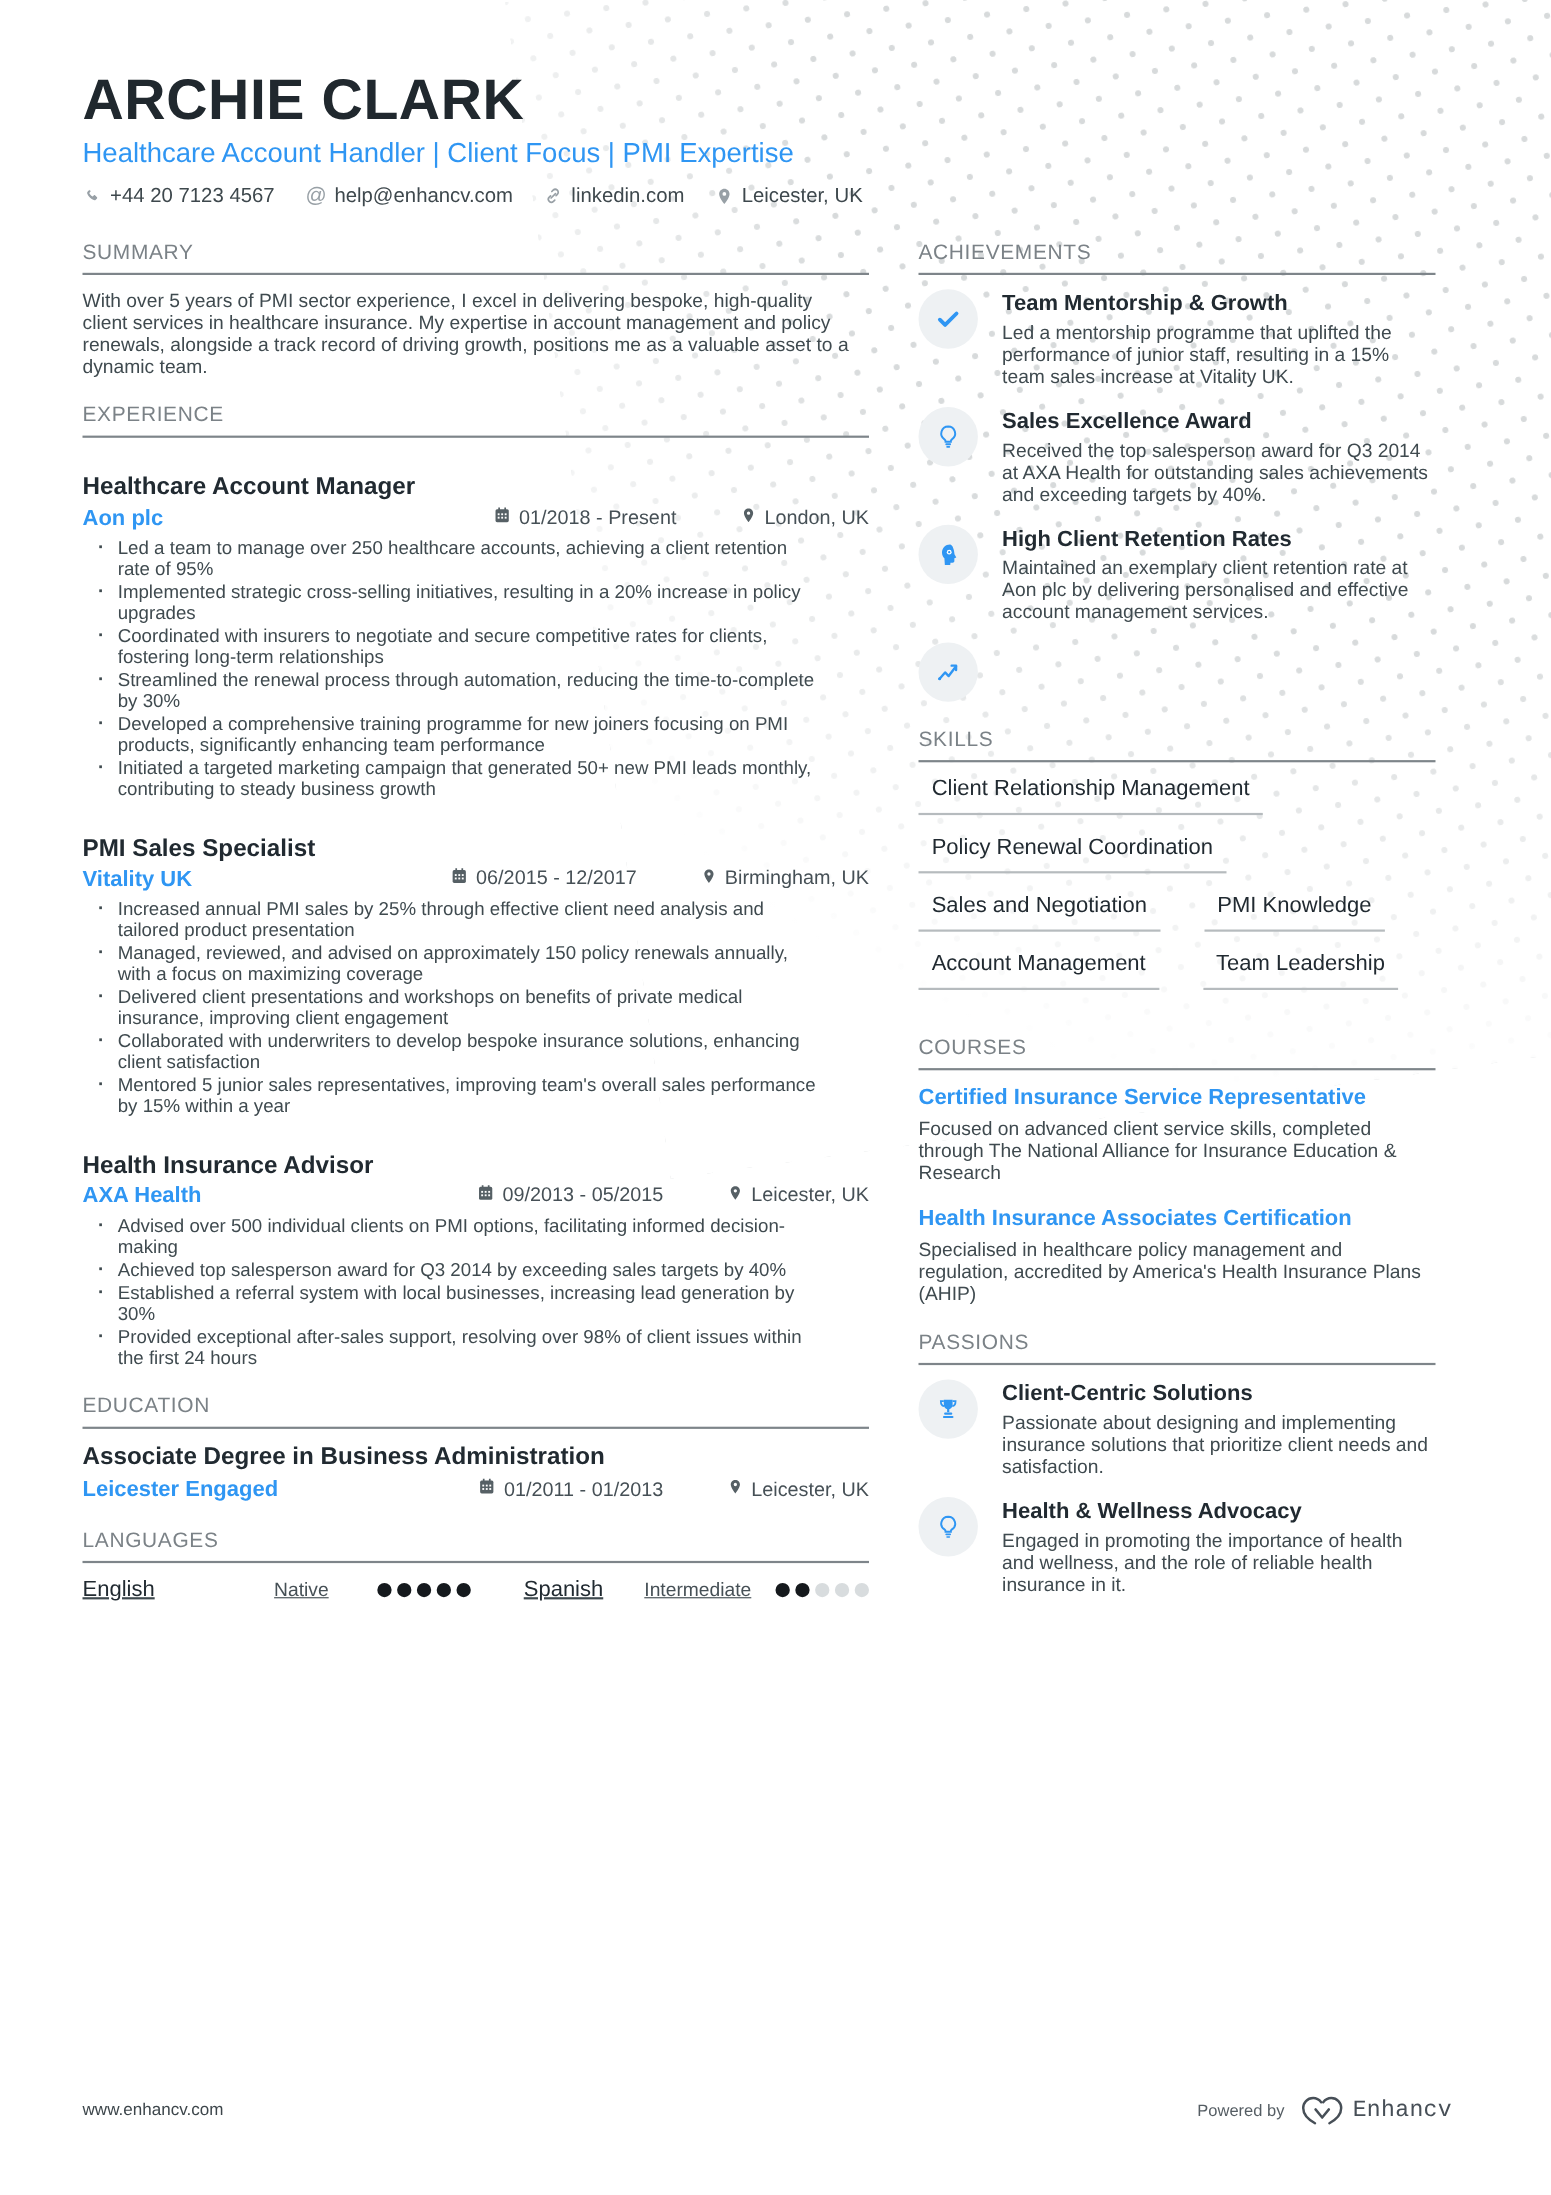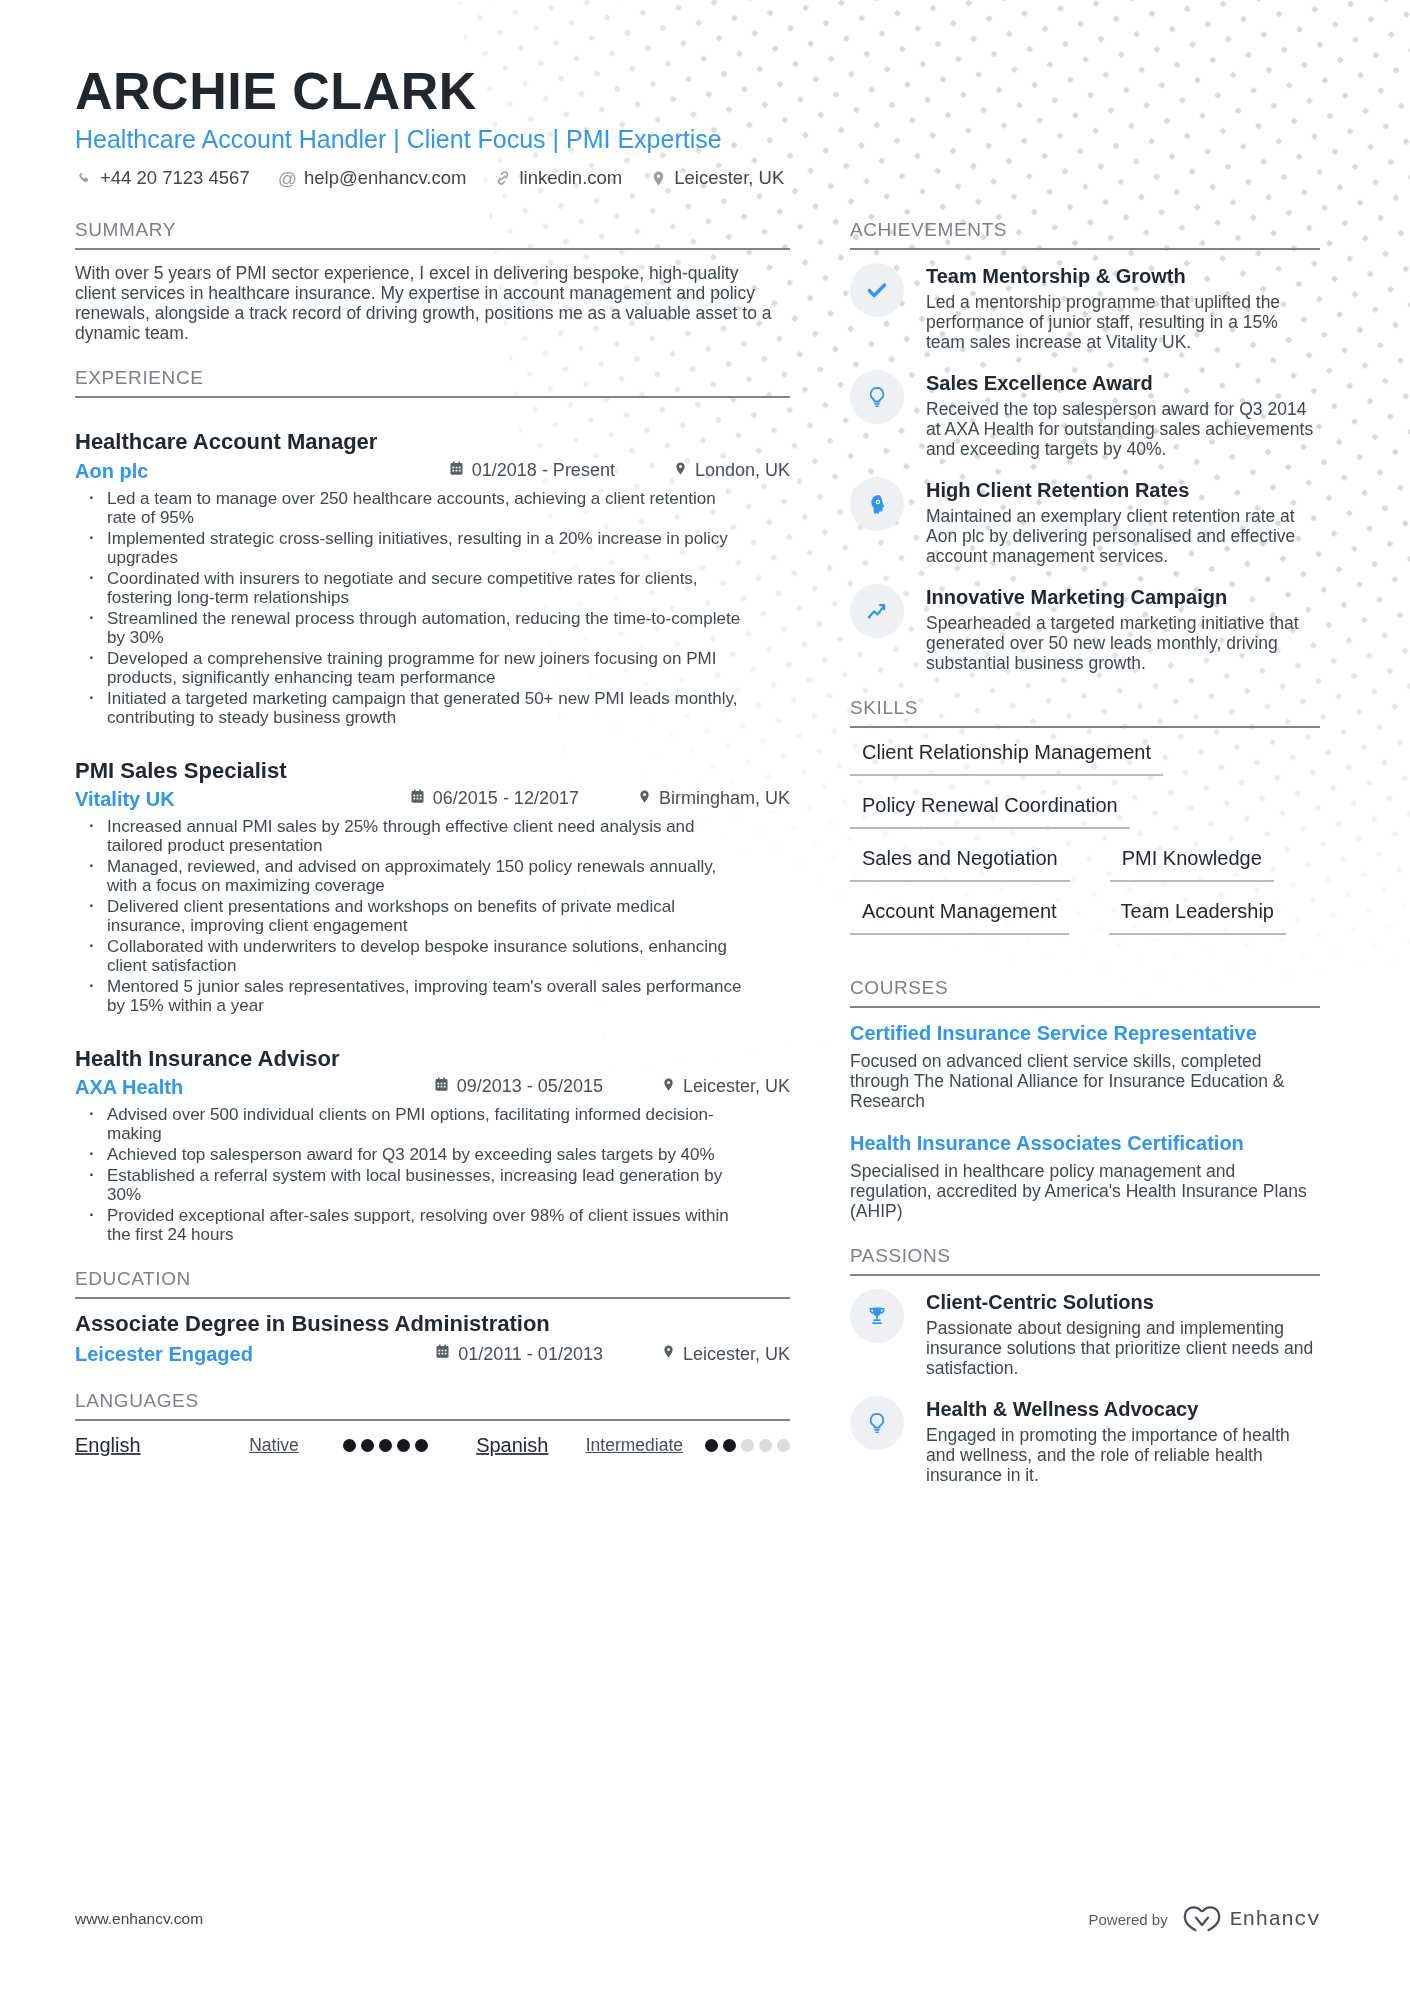--- a/index.html
+++ b/index.html
@@ -25,21 +25,21 @@
 
   
   .name{font-size:52px;font-weight:700;color:#20282e;letter-spacing:.5px;margin:0 0 6px 0;line-height:1.05;}
   .headline{font-size:25px;color:#2f96f3;margin:0 0 14px 0;line-height:1.15;}
   .contact-row{display:flex;align-items:center;gap:28px;font-size:18.5px;color:#3e484d;}
   .c-item{display:inline-flex;align-items:center;gap:7px;}
   .c-item svg{display:block;}
   .at-glyph{font-size:19px;color:#98a0a6;line-height:1;}
 
   
-  .cols{display:flex;gap:60px;margin-top:30px;}
+  .cols{display:flex;gap:45px;margin-top:30px;}
   .col-left{width:715px;flex:0 0 715px;}
   .col-right{width:470px;flex:0 0 470px;}
 
   .sec-head{
     font-size:19px;color:#7b8287;letter-spacing:.6px;font-weight:400;
     padding-bottom:7px;border-bottom:2px solid #7e858a;margin:0 0 13px 0;
   }
   section{margin-bottom:24px;}
 
   .summary-text{font-size:17.5px;line-height:20px;color:#3f4a4f;margin:0;max-width:700px;}
@@ -345,24 +345,20 @@
         <div class="ach-item">
           <span class="ach-icon">
             <svg width="26" height="26" viewBox="0 0 24 24">
                 <g fill="none" stroke="#2f96f3" stroke-width="2" stroke-linecap="round" stroke-linejoin="round">
                   <path d="M4.8 17.6l4.6-5.3 3 3 6.2-8.2"></path>
                   <path d="M14.9 6.6h3.7v3.7"></path>
                 </g>
                 <circle cx="4.8" cy="17.6" r="1.3" fill="#2f96f3"></circle>
               </svg>
           </span>
-          <div>
-            <h3 class="ach-title">Innovative Marketing Campaign</h3>
-            <p class="ach-text">Spearheaded a targeted marketing initiative that generated over 50 new leads monthly, driving substantial business growth.</p>
-          </div>
         </div>
       </section>
 
       <section>
         <h2 class="sec-head">SKILLS</h2>
         <div class="skills-wrap">
           <span class="skill-pill">Client Relationship Management</span>
           <span class="skill-pill">Policy Renewal Coordination</span>
           <span class="skill-pill">Sales and Negotiation</span>
           <span class="skill-pill">PMI Knowledge</span>

